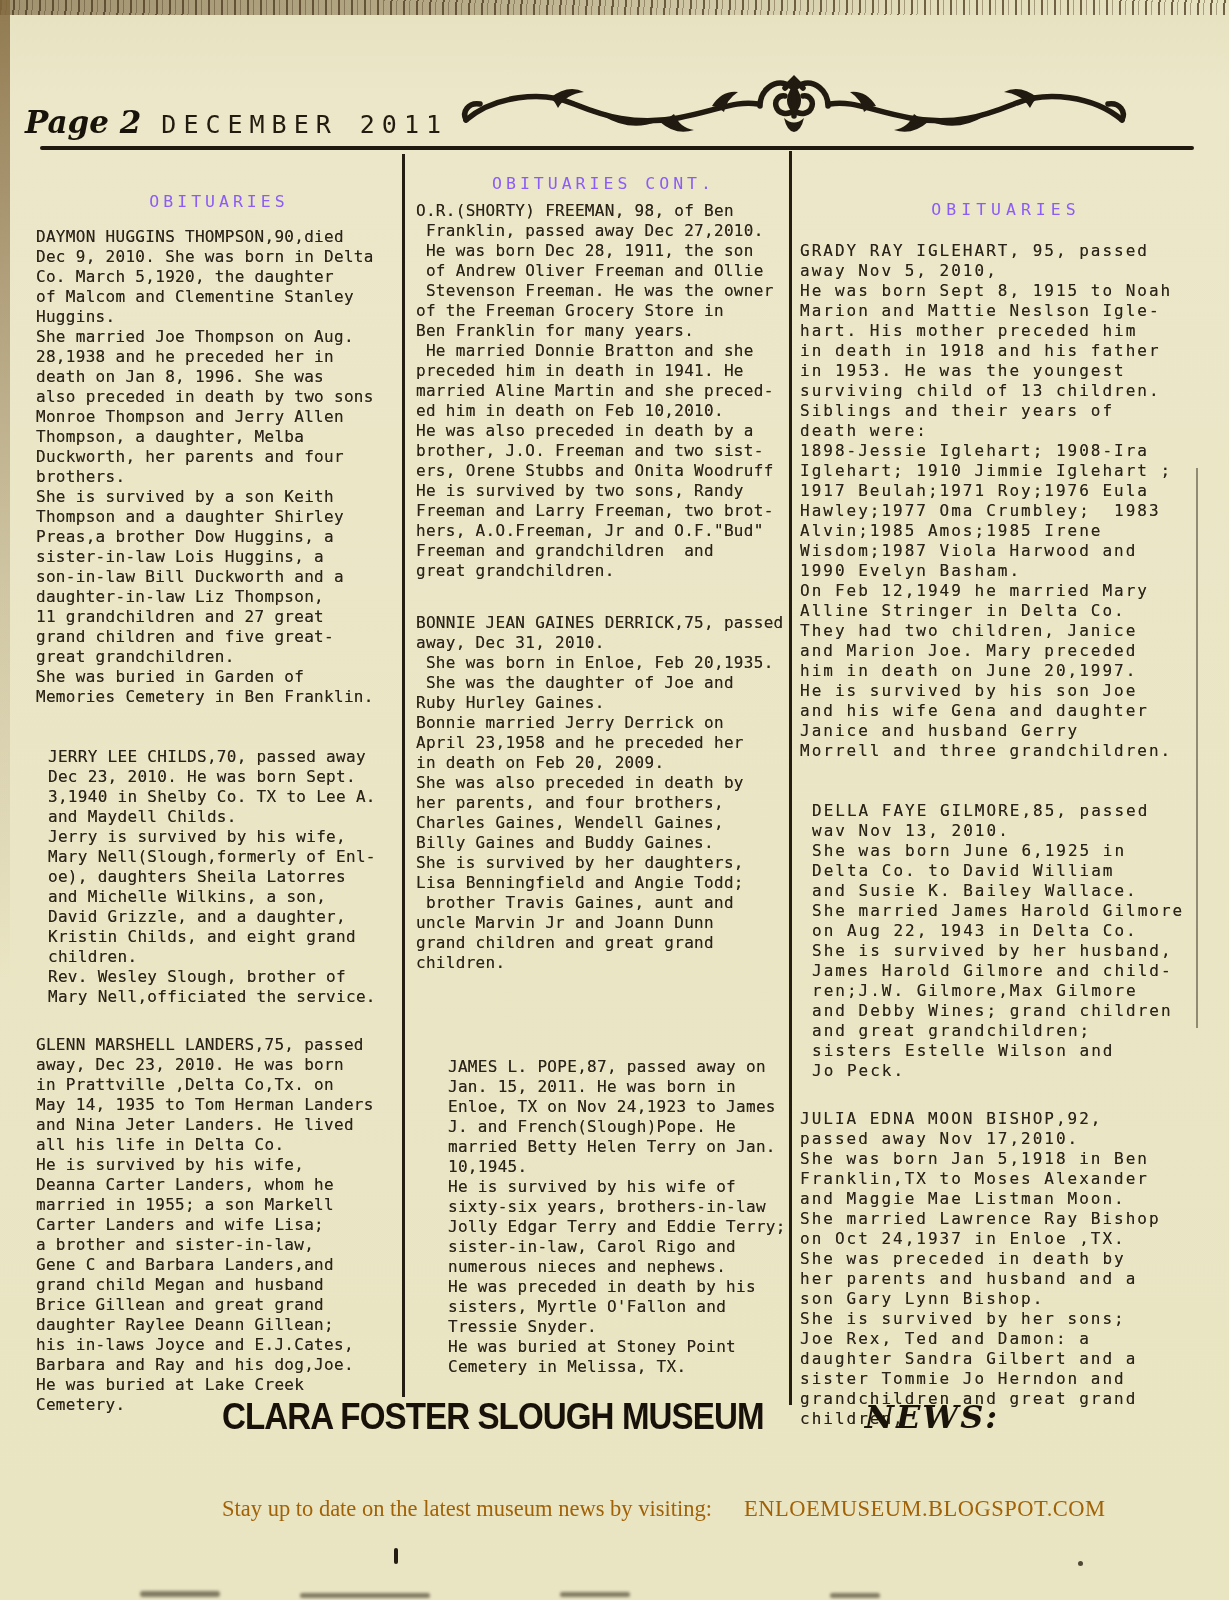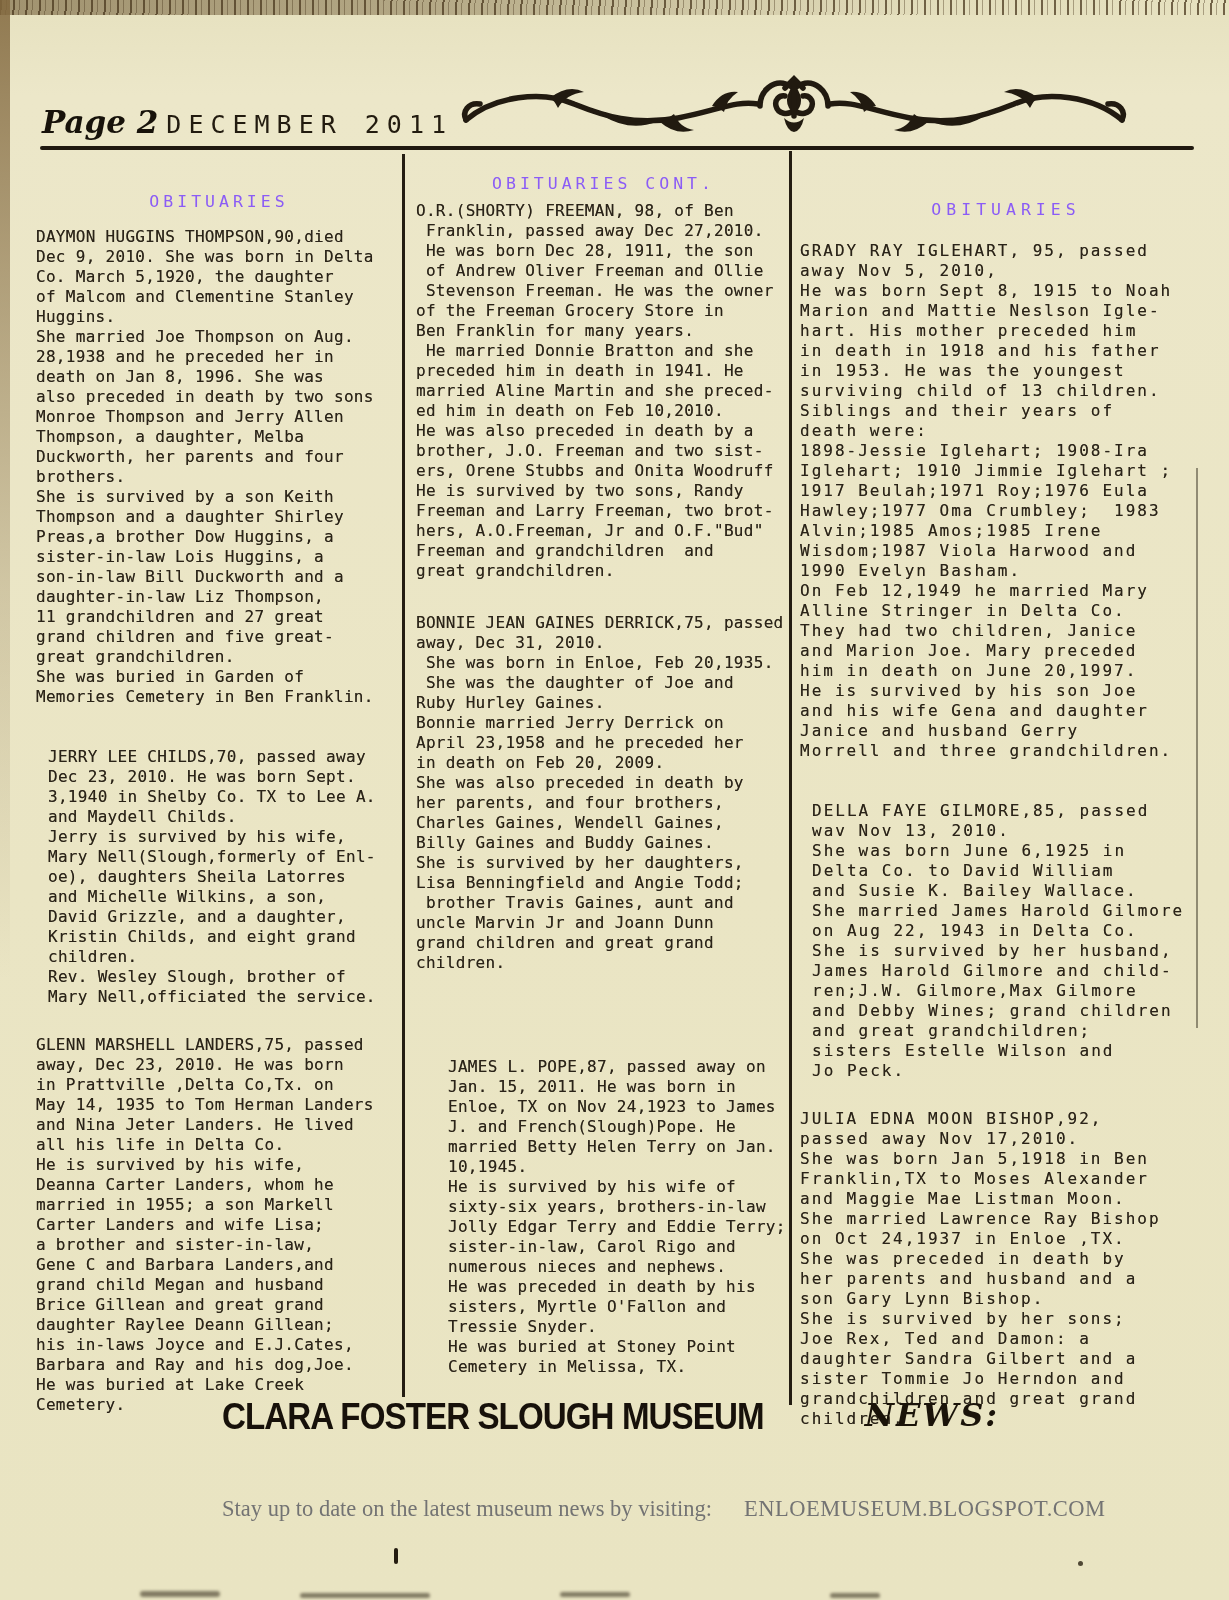--- a/index.html
+++ b/index.html
@@ -16,21 +16,21 @@
       linear-gradient(90deg, rgba(104,82,46,.55) 0%, rgba(104,82,46,.4) 35%, rgba(104,82,46,.15) 60%, rgba(104,82,46,.03) 75%, rgba(104,82,46,0) 100%);
   }
   .left-edge{position:absolute;top:0;left:0;width:10px;height:980px;
     background:linear-gradient(180deg, rgba(130,104,62,.85) 0%, rgba(130,104,62,.55) 30%, rgba(130,104,62,.25) 60%, rgba(130,104,62,0) 100%);}
   .right-edge-line{position:absolute;left:1196px;top:468px;width:2px;height:560px;background:rgba(35,28,16,.45);}
   .bottom-smudge{position:absolute;background:rgba(45,36,22,.55);filter:blur(1.5px);border-radius:3px;}
   .tick-mark{position:absolute;left:394px;top:1548px;width:4px;height:16px;background:#241c10;border-radius:2px;}
   .small-dot{position:absolute;left:1078px;top:1561px;width:5px;height:5px;background:rgba(40,32,18,.8);border-radius:50%;}
 
   
-  .header{position:absolute;left:42px;top:104px;display:flex;align-items:baseline;gap:8px;}
+  .header{position:absolute;left:25px;top:104px;display:flex;align-items:baseline;gap:20px;}
   .page-label{font-family:"DejaVu Serif",serif;font-style:italic;font-weight:bold;font-size:31px;color:#17120a;}
   .page-date{font-size:25px;letter-spacing:7px;color:#221b0f;}
   .header-rule{position:absolute;left:40px;top:146px;width:1154px;height:4px;background:#201910;border-radius:2px;}
   .ornament{position:absolute;left:452px;top:70px;width:684px;height:74px;}
 
   
   .vdiv{position:absolute;background:#241d12;}
   .vdiv1{left:402px;top:154px;width:2.5px;height:1243px;}
   .vdiv2{left:789px;top:151px;width:3px;height:1254px;}
 
@@ -45,24 +45,24 @@
   .col3 .col-heading{margin-bottom:22px;letter-spacing:5px;}
   .obit{font-size:16px;line-height:20px;white-space:pre-wrap;letter-spacing:.3px;
     text-shadow:0 0 .5px rgba(40,32,20,.55);}
   .col3 .obit{font-size:16px;letter-spacing:2px;}
   .gap40{margin-bottom:40px;}
   .gap28{margin-bottom:28px;margin-left:12px;}
   .gap26{margin-bottom:32px;}
   .mt84{margin-top:84px;margin-left:32px;}
 
   
-  .footer-title{position:absolute;left:222px;top:1396px;display:flex;align-items:flex-start;gap:18px;white-space:nowrap;}
+  .footer-title{position:absolute;left:222px;top:1396px;display:flex;align-items:center;gap:18px;white-space:nowrap;}
   .footer-title-main{font-family:"Liberation Sans",sans-serif;font-weight:700;font-size:36px;letter-spacing:-1px;color:#17110a;transform:scaleX(.92);transform-origin:left center;}
   .footer-title-script{font-family:"DejaVu Serif",serif;font-style:italic;font-weight:700;font-size:32px;letter-spacing:2px;color:#1a1309;margin-left:36px;}
-  .footer-note{position:absolute;left:222px;top:1488px;font-family:"Liberation Serif",serif;font-size:22.5px;line-height:41px;color:#737373;}
+  .footer-note{position:absolute;left:222px;top:1488px;font-family:"Liberation Serif",serif;font-size:22.5px;line-height:41px;color:#a16207;}
   .site-caps{margin-left:32px;letter-spacing:.5px;}
   .museum-link{text-decoration:underline;text-underline-offset:4px;text-decoration-thickness:2px;}
 </style>
 </head>
 <body>
 
 <div class="top-edge"></div>
 <div class="left-edge"></div>
 <div class="right-edge-line"></div>
 <div class="bottom-smudge" style="left:140px;top:1591px;width:80px;height:6px;"></div>

